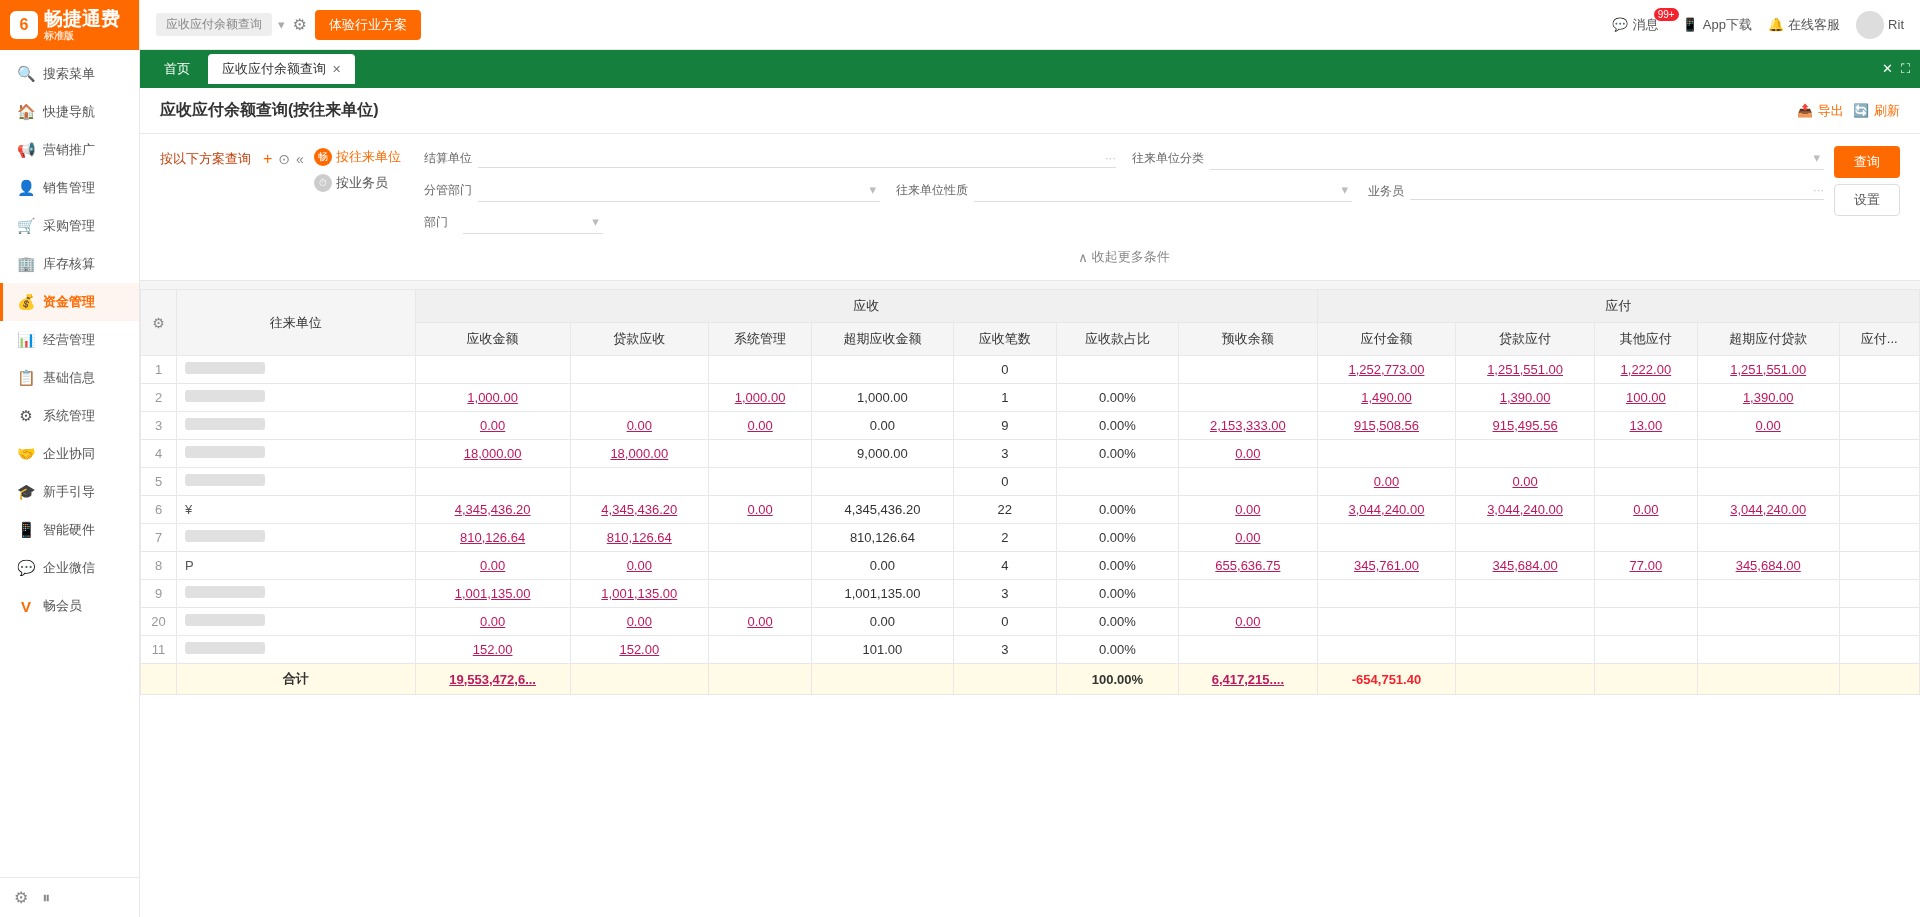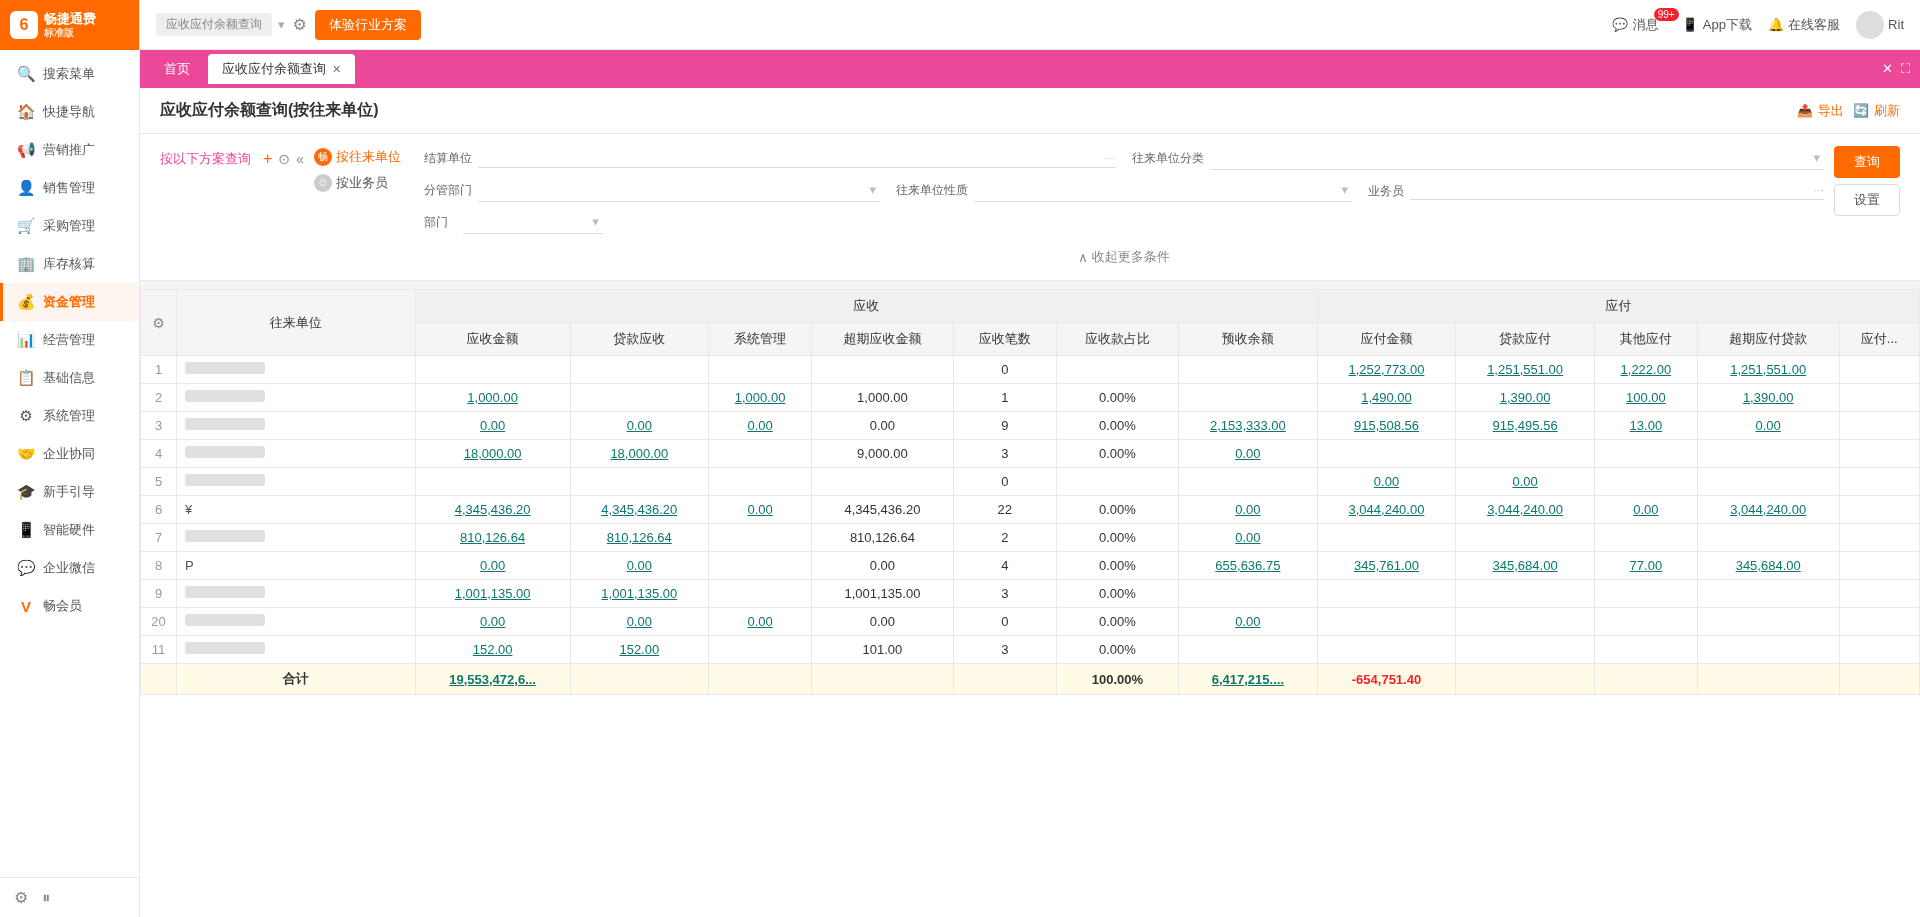--- a/index.html
+++ b/index.html
@@ -28,21 +28,21 @@
     .sidebar-logo-icon {
       width: 28px; height: 28px;
       background: #fff;
       border-radius: 6px;
       display: flex; align-items: center; justify-content: center;
       color: #ff6a00;
       font-weight: bold;
       font-size: 16px;
     }
     .sidebar-logo-text { line-height: 1.2; }
-    .sidebar-logo-text .main { font-size: 13px; }
+    .sidebar-logo-text .main { font-size: 19px; }
     .sidebar-logo-text .sub { font-size: 10px; opacity: 0.8; }
     .sidebar-nav { flex: 1; overflow-y: auto; padding: 5px 0; }
     .sidebar-item {
       display: flex;
       align-items: center;
       padding: 10px 14px;
       cursor: pointer;
       color: #555;
       gap: 8px;
       border-left: 3px solid transparent;
@@ -96,21 +96,21 @@
       padding: 1px 4px;
       min-width: 18px;
       text-align: center;
     }
     .top-header-right .item { display: flex; align-items: center; gap: 4px; cursor: pointer; color: #555; }
     .avatar-area { display: flex; align-items: center; gap: 4px; cursor: pointer; }
     .avatar { width: 28px; height: 28px; border-radius: 50%; background: #ccc; }
 
     
     .tab-bar {
-      background: #ec4899;
+      background: #15803d;
       display: flex;
       align-items: center;
       height: 38px;
       padding: 12px 10px;
       gap: 4px;
     }
     .tab {
       display: flex;
       align-items: center;
       gap: 6px;
@@ -148,21 +148,21 @@
       color: #ff6a00; cursor: pointer; font-size: 13px;
     }
 
     
     .filter-area {
       background: #fff;
       padding: 12px 20px;
       border-bottom: 1px solid #e8e8e8;
     }
     .filter-label { color: #666; font-size: 12px; white-space: nowrap; }
-    .filter-query-label { font-size: 13px; color: #ec4899; font-weight: 500; margin-right: 6px; }
+    .filter-query-label { font-size: 13px; color: #c2410c; font-weight: 500; margin-right: 6px; }
     .scheme-item {
       display: flex; align-items: center; gap: 4px;
       font-size: 13px; color: #555; cursor: pointer;
     }
     .scheme-item.active { color: #ff6a00; }
     .scheme-icon {
       width: 18px; height: 18px; border-radius: 50%;
       background: #ff6a00;
       color: #fff; display: flex; align-items: center; justify-content: center;
       font-size: 10px;
@@ -250,21 +250,21 @@
     .data-table th.group-header {
       background: #f0f0f0;
     }
     .data-table td {
       border: 1px solid #e8e8e8;
       padding: 6px 8px;
       text-align: center;
       color: #333;
       white-space: nowrap;
     }
-    .data-table td.num { color: #0f766e; text-decoration: underline; cursor: pointer; }
+    .data-table td.num { color: #be185d; text-decoration: underline; cursor: pointer; }
     .data-table td.neg { color: #f5222d; }
     .settings-icon { color: #888; cursor: pointer; font-size: 14px; }
 
     
     .total-row td { background: #fffbe6; font-weight: bold; }
 
     
     ::-webkit-scrollbar { width: 6px; height: 6px; }
     ::-webkit-scrollbar-thumb { background: #ccc; border-radius: 3px; }
   </style>

